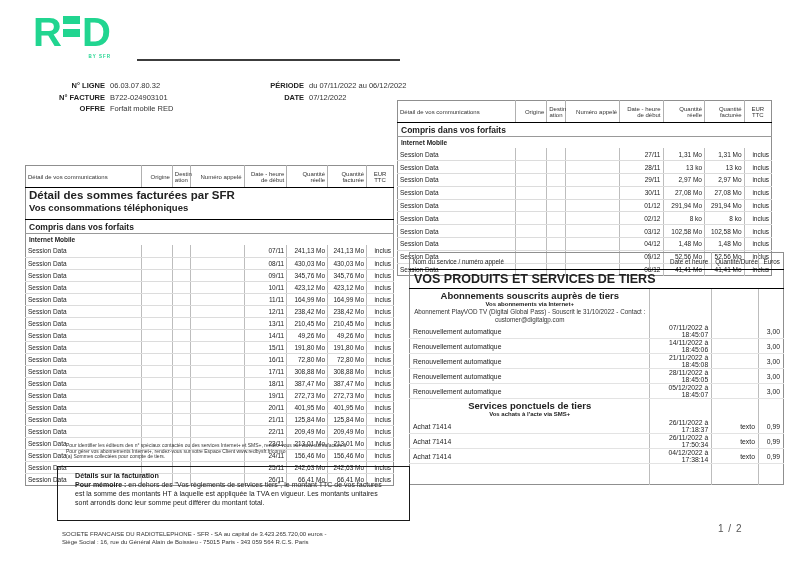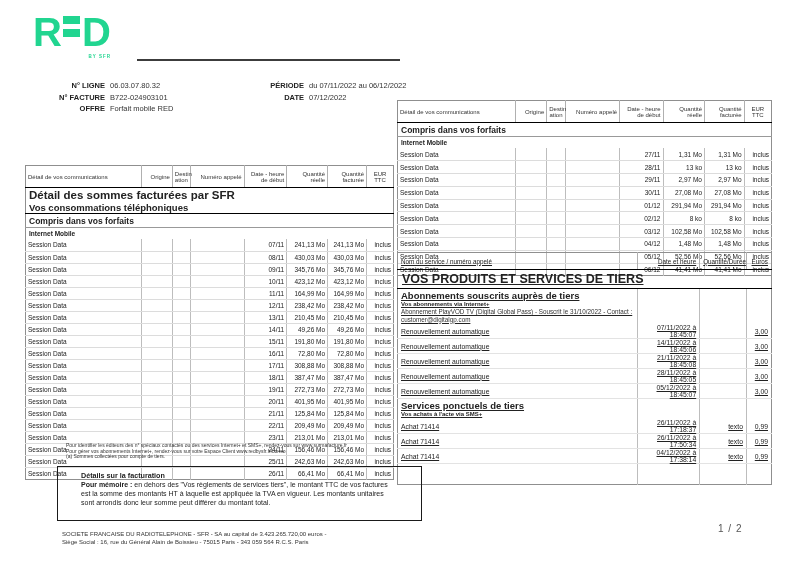--- a/index.html
+++ b/index.html
@@ -31,62 +31,62 @@
   .ivalue{margin-left:5px;color:#333;}
 
   
   table{border-collapse:collapse;table-layout:fixed;width:100%;}
   .ctable{border:1px solid #8f8f8f;font-size:6.5px;color:#222;margin-top:32px;}
   .ctable th{font-weight:400;font-size:6px;color:#333;border-left:1px solid #b0b0b0;
              border-bottom:1.5px solid #000;padding:1px 2px;vertical-align:middle;height:19px;}
   .ctable th:first-child{border-left:none;text-align:left;}
   .h-r{text-align:right;}
   .h-eur{text-align:center;}
-  .band-main td{padding:1px 3px 0 3px;border-bottom:1.5px solid #000;}
+  .band-main td{padding:1px 3px 6px 3px;border-bottom:1.5px solid #000;}
   .band-main .t1{font-size:11.5px;font-weight:700;line-height:13px;}
   .band-main .t2{font-size:9.5px;font-weight:700;line-height:11px;}
   .band-sub td{font-size:8.5px;font-weight:700;padding:1.5px 3px;border-bottom:1px solid #999;}
   .band-mini td{font-size:6.5px;font-weight:700;padding:2px 3px;}
   tbody.data td{border-left:1px solid #bdbdbd;border-bottom:1px solid #dcdcdc;padding:0 2px;}
   tbody.data td:first-child{border-left:none;}
   tbody.data tr:last-child td{border-bottom:none;}
   .rows-a tr{height:12px;}
   .rows-b tr{height:12.8px;}
   .c-name{text-align:left;}
   .c-date,.c-qty,.c-eur{text-align:right;}
   .tbl-left{position:absolute;left:25px;top:133px;width:369px;}
   .tbl-right{position:absolute;left:397px;top:68px;width:375px;}
 
   
-  .tbl-services{position:absolute;left:397px;top:252px;width:375px;text-decoration:underline;}
+  .tbl-services{position:absolute;left:409px;top:252px;width:375px;}
   .stable{border:1px solid #8f8f8f;font-size:6.8px;}
   .stable th{font-weight:700;font-size:6.3px;color:#222;border-left:1px solid #b0b0b0;
              border-bottom:1.5px solid #000;padding:1px 3px;height:14px;vertical-align:middle;}
   .stable th:first-child{border-left:none;text-align:left;font-weight:400;}
   .sh-r{text-align:right;font-weight:400 !important;}
   .s-section td{font-size:12.5px;font-weight:700;padding:2px 4px;border-bottom:1.5px solid #000;height:14px;}
   .s-group td{border-left:1px solid #bdbdbd;vertical-align:top;padding:1px 3px;}
-  .s-group td:first-child{border-left:none;}
+  .s-group td:first-child{border-left:none;text-align:center;}
   .g-title{font-size:9.5px;font-weight:700;line-height:11px;}
   .g-sub{font-size:6px;font-weight:700;line-height:7px;}
   .g-desc{font-size:6.3px;line-height:7.5px;color:#333;}
   .s-group2 td{border-top:1px solid #555;margin-top:17px;}
   tbody.sdata td{border-left:1px solid #bdbdbd;border-bottom:1px solid #e3e3e3;padding:0 3px;}
   tbody.sdata td:first-child{border-left:none;}
   .rows-c tr{height:12.5px;}
   .rows-d tr{height:13.5px;}
   .s-name{text-align:left;}
   .s-date,.s-qty,.s-eur{text-align:right;}
   .s-filler td{height:18px;border-left:1px solid #bdbdbd;}
   .s-filler td:first-child{border-left:none;}
 
   
   .footnotes{position:absolute;left:66px;top:443px;font-size:5px;line-height:5.5px;color:#333;}
   .billing-box{position:absolute;left:57px;top:466px;width:317px;height:45px;
-               border:1.5px solid #1a1a1a;padding:4px 23px;font-size:7px;line-height:9px;color:#222;}
+               border:1.5px solid #1a1a1a;padding:4px 17px;font-size:7px;line-height:9px;color:#222;}
   .billing-title{font-weight:700;font-size:7.2px;}
   .billing-lead{font-weight:700;}
   .footer{position:absolute;left:62px;top:531px;font-size:6px;line-height:7.5px;color:#333;}
   .page-number{position:absolute;left:718px;top:523px;font-size:10px;color:#555;letter-spacing:1px;}
 </style>
 </head>
 <body>
 
 <div class="page">
 

